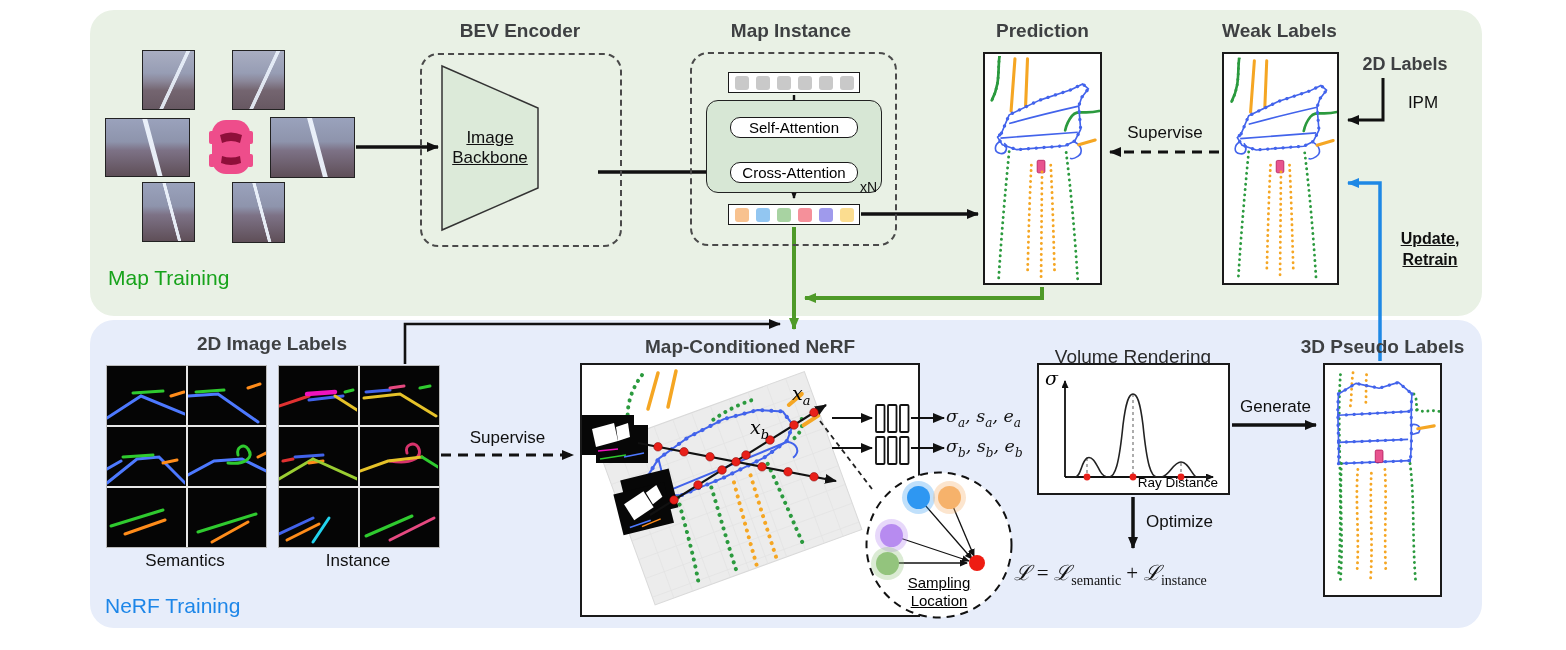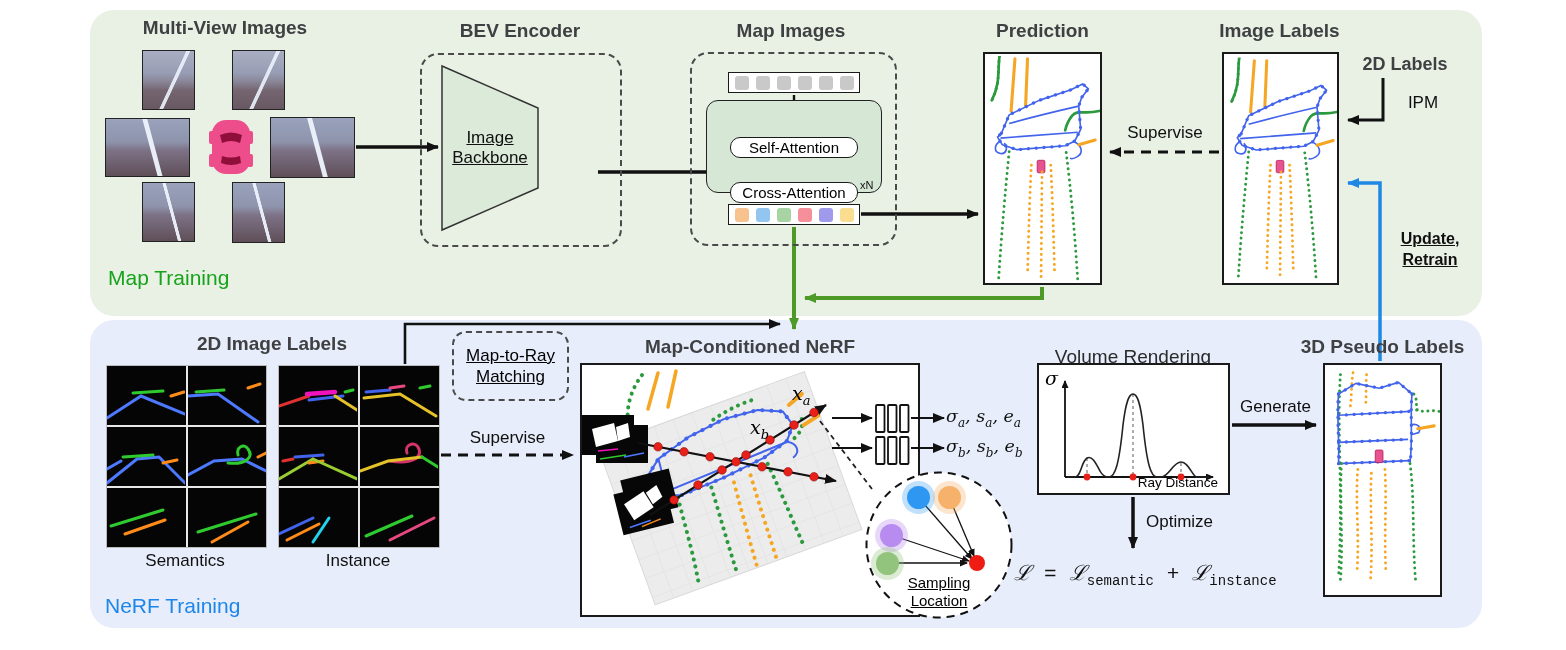--- a/index.html
+++ b/index.html
@@ -9,37 +9,37 @@
   #panel-top{left:90px;top:10px;width:1392px;height:306px;background:#e9f1e5;}
   #panel-bottom{left:90px;top:320px;width:1392px;height:308px;background:#e7edfa;}
   .fig-title{position:absolute;font-weight:bold;font-size:19px;color:#3e4042;text-align:center;line-height:22px;}
   .lbl{position:absolute;font-size:17px;color:#101010;text-align:center;line-height:20px;}
   .pre{white-space:pre-line;text-decoration:underline;}
   .sec-label{position:absolute;font-size:21px;}
   #map-training-label{color:#17a31b;}
   #nerf-training-label{color:#1d86e8;}
   .dash-box{position:absolute;border:2px dashed #4a4a4a;border-radius:18px;}
   .wbox{position:absolute;background:#fff;border:2px solid #1a1a1a;box-sizing:border-box;}
-  .attn{position:absolute;background:#fff;border:1.4px solid #1a1a1a;border-radius:10px;display:flex;align-items:center;justify-content:center;font-size:15px;box-sizing:border-box;margin-top:20px;}
+  .attn{position:absolute;background:#fff;border:1.4px solid #1a1a1a;border-radius:10px;display:flex;align-items:center;justify-content:center;font-size:15px;box-sizing:border-box;}
   .tokrow{position:absolute;background:#fff;border:1.5px solid #1a1a1a;display:flex;align-items:center;justify-content:center;gap:7px;box-sizing:border-box;}
   .tok{width:14px;height:14px;border-radius:3px;}
   .greenblock{position:absolute;background:#d7e7d5;border:1.5px solid #222;border-radius:12px;box-sizing:border-box;}
   .mv-img{position:absolute;border:1.5px solid #222;box-sizing:border-box;background:
     linear-gradient(115deg,transparent 55%,rgba(235,242,252,.9) 56%,rgba(235,242,252,.9) 60%,transparent 61%),
     linear-gradient(180deg,#a9aec2 0%,#979db4 38%,#8b8799 52%,#746570 68%,#675862 100%);}
   .mv-img.road{background:
     linear-gradient(75deg,transparent 52%,rgba(238,244,253,.95) 53%,rgba(238,244,253,.95) 57%,transparent 58%),
     linear-gradient(180deg,#9aa2bc 0%,#8e94ac 40%,#7d7286 55%,#5f4f58 100%);}
   .grid2x3{position:absolute;display:grid;grid-template-columns:1fr 1fr;gap:2px;background:#e8e8e8;border:1px solid #bbb;}
   .gcell{background:#050505;}
   .math{font-family:"DejaVu Serif","DejaVu Sans",serif;}
   .it{font-style:italic;}
   .outvals{position:absolute;font-family:"DejaVu Serif","DejaVu Sans",serif;font-style:italic;font-size:17.5px;color:#111;}
   .outvals sub{font-size:12px;}
-  #loss-eq{position:absolute;font-family:Liberation Mono, monospace;font-size:21px;color:#111;white-space:pre;}
+  #loss-eq{position:absolute;font-family:Liberation Serif, serif;font-size:21px;color:#111;white-space:pre;}
   #loss-eq sub{font-size:14px;}
   .dot-halo{position:absolute;width:33px;height:33px;border-radius:50%;display:flex;align-items:center;justify-content:center;}
   .dot-core{width:23px;height:23px;border-radius:50%;}
   .sample-red{position:absolute;width:16px;height:16px;border-radius:50%;}
   svg{display:block;}
   .sg{stroke:#2b9a3e;fill:none;stroke-width:3;stroke-dasharray:.1 5.6;stroke-linecap:round;}
   .so{stroke:#f5a623;fill:none;stroke-width:3;stroke-dasharray:.1 5.6;stroke-linecap:round;}
   .sol{stroke:#f5a623;fill:none;stroke-width:3.2;stroke-linecap:round;}
   .sgl{stroke:#2b9a3e;fill:none;stroke-width:2.8;stroke-linecap:round;}
   .sb{stroke:#4263eb;fill:none;stroke-width:1.7;stroke-linejoin:round;}
@@ -134,25 +134,24 @@
     <path d="M1383,78 L1383,120 L1348,120" fill="none" stroke="#111" stroke-width="3" marker-end="url(#mk)"></path>
     <path d="M1380,361 L1380,183 L1348,183" fill="none" stroke="#1e88e5" stroke-width="3.5" marker-end="url(#mkb)"></path>
     <path d="M794,227 L794,329" stroke="#4e9a28" stroke-width="4" marker-end="url(#mkg)"></path>
     <path d="M1042,287 L1042,298 L805,298" fill="none" stroke="#4e9a28" stroke-width="4" marker-end="url(#mkg)"></path>
     <path d="M405,364 L405,324 L780,324" fill="none" stroke="#111" stroke-width="2.6" marker-end="url(#mk)"></path>
     <path d="M441,455 L573,455" stroke="#111" stroke-width="3" stroke-dasharray="10 7" marker-end="url(#mk)"></path>
     <path d="M1232,425 L1316,425" stroke="#111" stroke-width="3.5" marker-end="url(#mk)"></path>
     <path d="M1133,497 L1133,548" stroke="#111" stroke-width="3.5" marker-end="url(#mk)"></path>
   </svg>
 
-  <div class="fig-title" style="left:120px;top:17px;width:210px">Multi-View Images</div>
   <div class="fig-title" style="left:430px;top:20px;width:180px">BEV Encoder</div>
-  <div class="fig-title" style="left:701px;top:20px;width:180px">Map Images</div>
+  <div class="fig-title" style="left:701px;top:20px;width:180px">Map Instance</div>
   <div class="fig-title" style="left:983px;top:20px;width:119px">Prediction</div>
-  <div class="fig-title" style="left:1212px;top:20px;width:135px">Image Labels</div>
+  <div class="fig-title" style="left:1212px;top:20px;width:135px">Weak Labels</div>
 
   <div class="mv-img" style="left:142px;top:50px;width:53px;height:60px"></div>
   <div class="mv-img" style="left:232px;top:50px;width:53px;height:60px"></div>
   <div class="mv-img road" style="left:105px;top:118px;width:85px;height:59px"></div>
   <div class="mv-img road" style="left:270px;top:117px;width:85px;height:61px"></div>
   <div class="mv-img road" style="left:142px;top:182px;width:53px;height:60px"></div>
   <div class="mv-img road" style="left:232px;top:182px;width:53px;height:61px"></div>
   <svg class="abs" style="left:208px;top:118px" width="46" height="58" viewBox="0 0 46 58">
     <rect x="1" y="13" width="6" height="13" rx="2" fill="#ee4d8b"></rect>
       <rect x="39" y="13" width="6" height="13" rx="2" fill="#ee4d8b"></rect>
@@ -179,21 +178,21 @@
     <div class="tok" style="background: rgb(201, 201, 201);"></div>
     <div class="tok" style="background: rgb(201, 201, 201);"></div>
   </div>
   <div class="greenblock" style="left:706px;top:100px;width:176px;height:93px"></div>
   <div class="attn" style="left:730px;top:117px;width:128px;height:21px">
       <span>Self-Attention</span>
     </div>
   <div class="attn" style="left:730px;top:162px;width:128px;height:21px">
       <span>Cross-Attention</span>
     </div>
-  <div class="abs" style="left:860px;top:179px;font-size:11px;color:#111">xN</div>
+  <div class="abs" style="left:860px;top:179px;font-size:14px;color:#111">xN</div>
   <div class="tokrow" style="left:728px;top:204px;width:132px;height:21px">
     <div class="tok" style="background: rgb(248, 194, 143);"></div>
     <div class="tok" style="background: rgb(146, 198, 241);"></div>
     <div class="tok" style="background: rgb(168, 211, 162);"></div>
     <div class="tok" style="background: rgb(245, 144, 154);"></div>
     <div class="tok" style="background: rgb(159, 154, 236);"></div>
     <div class="tok" style="background: rgb(251, 221, 144);"></div>
   </div>
 
   <div class="wbox" style="left:983px;top:52px;width:119px;height:233px">
@@ -306,24 +305,20 @@
           <path d="M6,48 L52,28" stroke="#2fca2f"></path>
           <path d="M30,52 L74,30" stroke="#e64980"></path>
         </svg>
       </div>
   </div>
 
   <div class="lbl" style="left:130px;top:551px;width:110px">Semantics</div>
   <div class="lbl" style="left:313px;top:551px;width:90px">Instance</div>
   <div class="sec-label" id="nerf-training-label" style="left:105px;top:594px">NeRF Training</div>
 
-  <div class="dash-box" style="left:452px;top:331px;width:113px;height:66px;border-radius:14px;border-width:2px;display:flex;align-items:center;justify-content:center">
-    <span class="pre" style="font-size:17px;text-align:center;line-height:21px">Map-to-Ray
-Matching</span>
-  </div>
   <div class="lbl" style="left:455px;top:428px;width:105px">Supervise</div>
 
   <div class="fig-title" style="left:600px;top:336px;width:300px">Map-Conditioned NeRF</div>
   <div class="fig-title" style="left:1030px;top:346px;width:206px;font-weight:normal;color:#2a2a2a">Volume Rendering</div>
   <div class="fig-title" style="left:1300px;top:336px;width:165px">3D Pseudo Labels</div>
 
   <svg class="abs" style="left:580px;top:363px" width="462" height="254">
     <defs>
         <clipPath id="nclip">
           <rect x="2" y="2" width="336" height="250"></rect>

